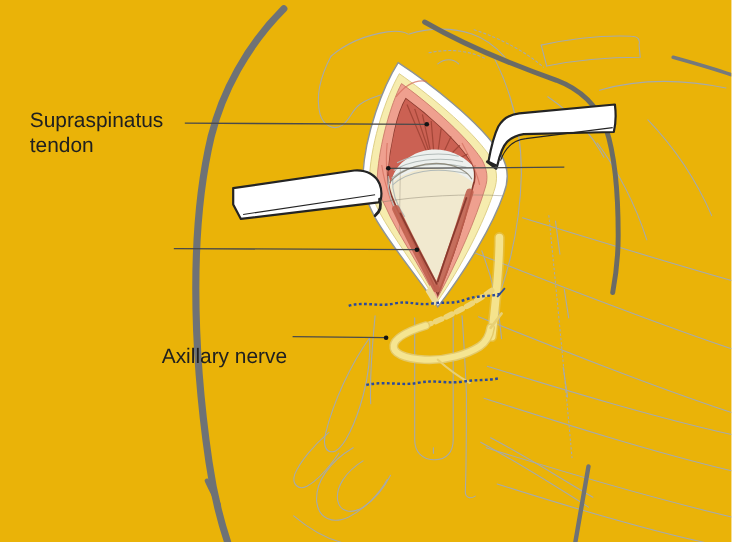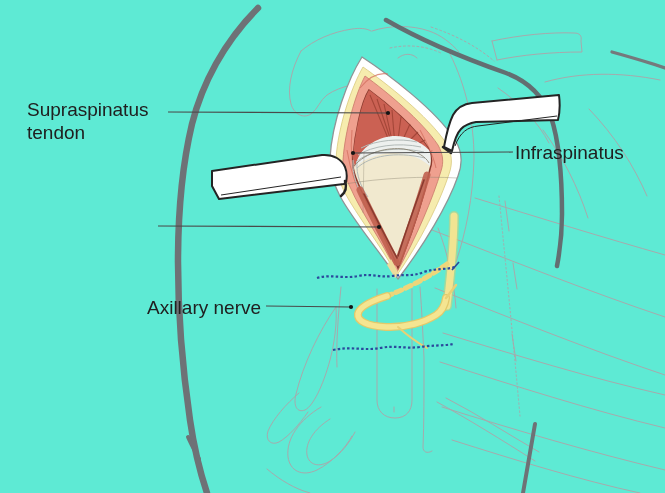--- a/index.html
+++ b/index.html
@@ -1,17 +1,17 @@
 <!DOCTYPE html>
 <html><head>
 <meta charset="utf-8">
 <style>
   html,body{margin:0;padding:0;background:#ffffff;}
   #stage{
-    position:relative;width:665px;height:493px;background:#5eead4;overflow:hidden;
+    position:relative;width:665px;height:493px;background:#eab308;overflow:hidden;
     font-family:"Liberation Sans",sans-serif;
   }
   #stage svg{position:absolute;left:0;top:0;}
   .lbl{
     position:absolute;
     font-size:19px;line-height:23px;color:#202020;
     white-space:nowrap;
   }
   .lbl.wrap{white-space:normal;width:142px;}
   .ao-logo{
@@ -179,19 +179,18 @@
   <g fill="#141414" stroke="none">
     <circle cx="388" cy="113" r="2.1"></circle>
     <circle cx="353" cy="153" r="2.1"></circle>
     <circle cx="379" cy="227" r="2.1"></circle>
     <circle cx="351" cy="307" r="2.1"></circle>
   </g>
 </svg>
 
 <div class="lbl wrap" style="left:27px;top:98px;">Supraspinatus tendon</div>
 
-<div class="lbl" style="left:515px;top:141px;">Infraspinatus</div>
 
 
-<div class="lbl" style="left:147px;top:296px;">Axillary nerve</div>
+<div class="lbl" style="left:147px;top:313px;">Axillary nerve</div>
 
 
 </div>
 
 </body></html>

